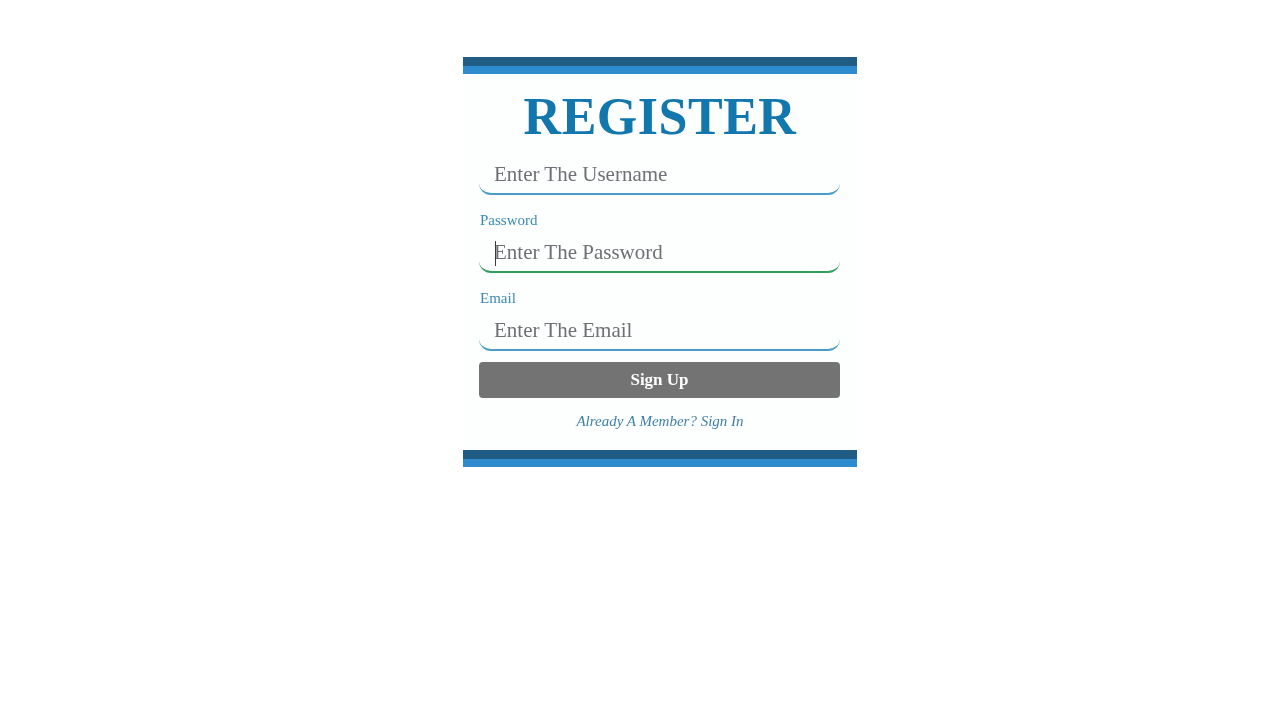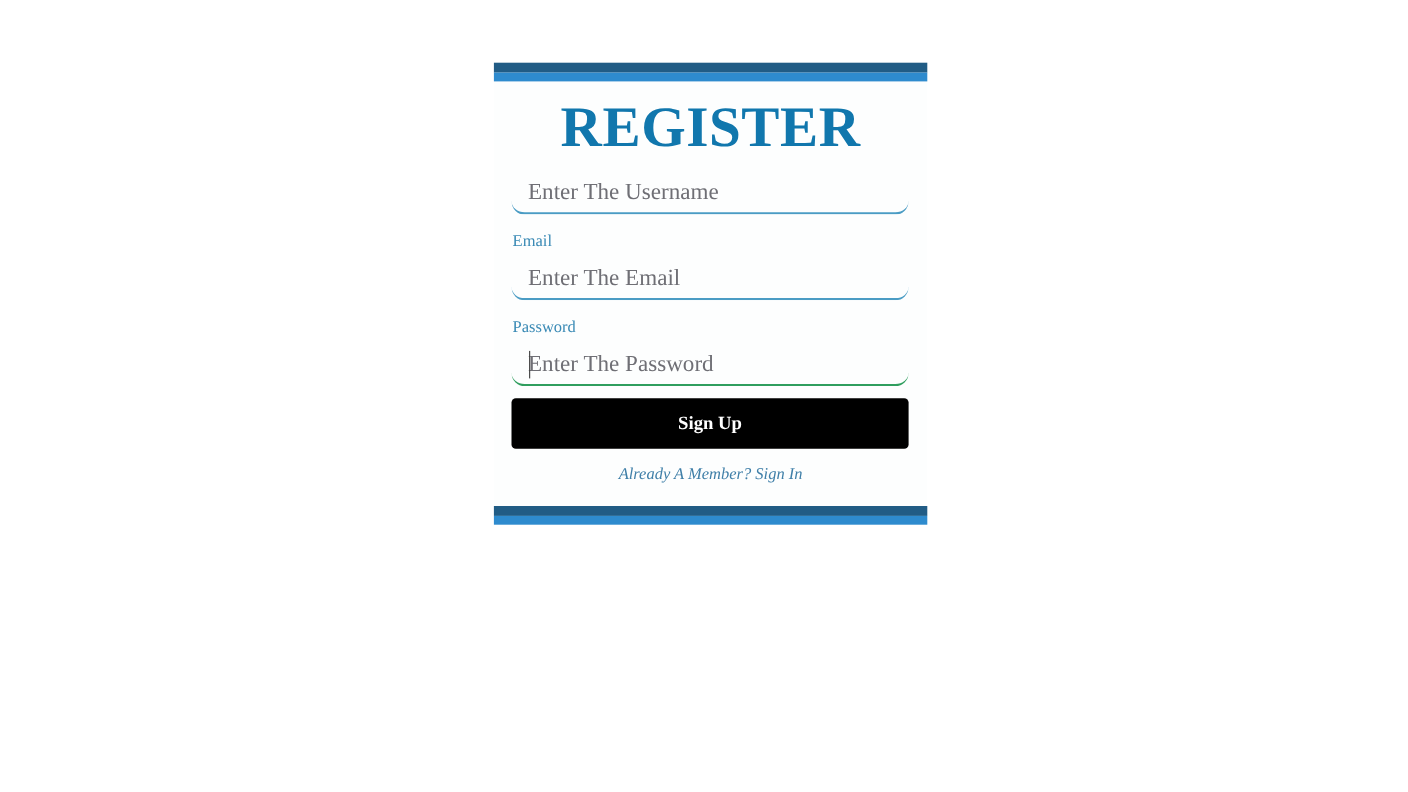--- a/index.html
+++ b/index.html
@@ -17,21 +17,21 @@
   .page {
     position: relative;
     width: 1280px;
     height: 720px;
     background: #ffffff;
   }
 
   
   .card {
     position: absolute;
-    left: 449px;
+    left: 463px;
     top: 57px;
     width: 394px;
     background: #fdfefe;
   }
 
   
   .bar-dark {
     width: 100%;
     height: 9px;
     background: #215c85;
@@ -111,25 +111,25 @@
     top: 7px;
     width: 1px;
     height: 25px;
     background: #3a3a3a;
   }
 
   
   .submit-button {
     display: block;
     width: 361px;
-    height: 46px;
+    height: 36px;
     margin: 0;
     border: none;
     border-radius: 4px;
-    background: #000000;
+    background: #737373;
     color: #ffffff;
     font-family: "Liberation Serif", "DejaVu Serif", serif;
     font-weight: bold;
     font-size: 17px;
     line-height: 36px;
     text-align: center;
     cursor: pointer;
     padding: 0;
   }
 
@@ -159,38 +159,38 @@
       <div class="bar-light"></div>
     </div>
 
     <h1 class="title">REGISTER</h1>
 
     <form class="form">
 
       <div class="field">
         <div class="caret-wrap">
           <input class="field-input" type="text" placeholder="Enter The Username" style="">
-        </div>
-      </div>
-
-      <div class="field">
-        <label class="field-label">Email</label>
-        <div class="caret-wrap">
-          <input class="field-input" type="text" placeholder="Enter The Email" style="">
         </div>
       </div>
 
       <div class="field">
         <label class="field-label">Password</label>
         <div class="caret-wrap">
           <input class="field-input is-focused" type="text" placeholder="Enter The Password" style="">
           <span class="caret"></span>
         </div>
       </div>
 
+      <div class="field">
+        <label class="field-label">Email</label>
+        <div class="caret-wrap">
+          <input class="field-input" type="text" placeholder="Enter The Email" style="">
+        </div>
+      </div>
+
 
       <button class="submit-button" type="submit">Sign Up</button>
 
     </form>
 
     <div class="footer">
       <a class="footer-text" href="#">Already A Member? Sign In</a>
     </div>
 
     <div class="bar-group-bottom">

